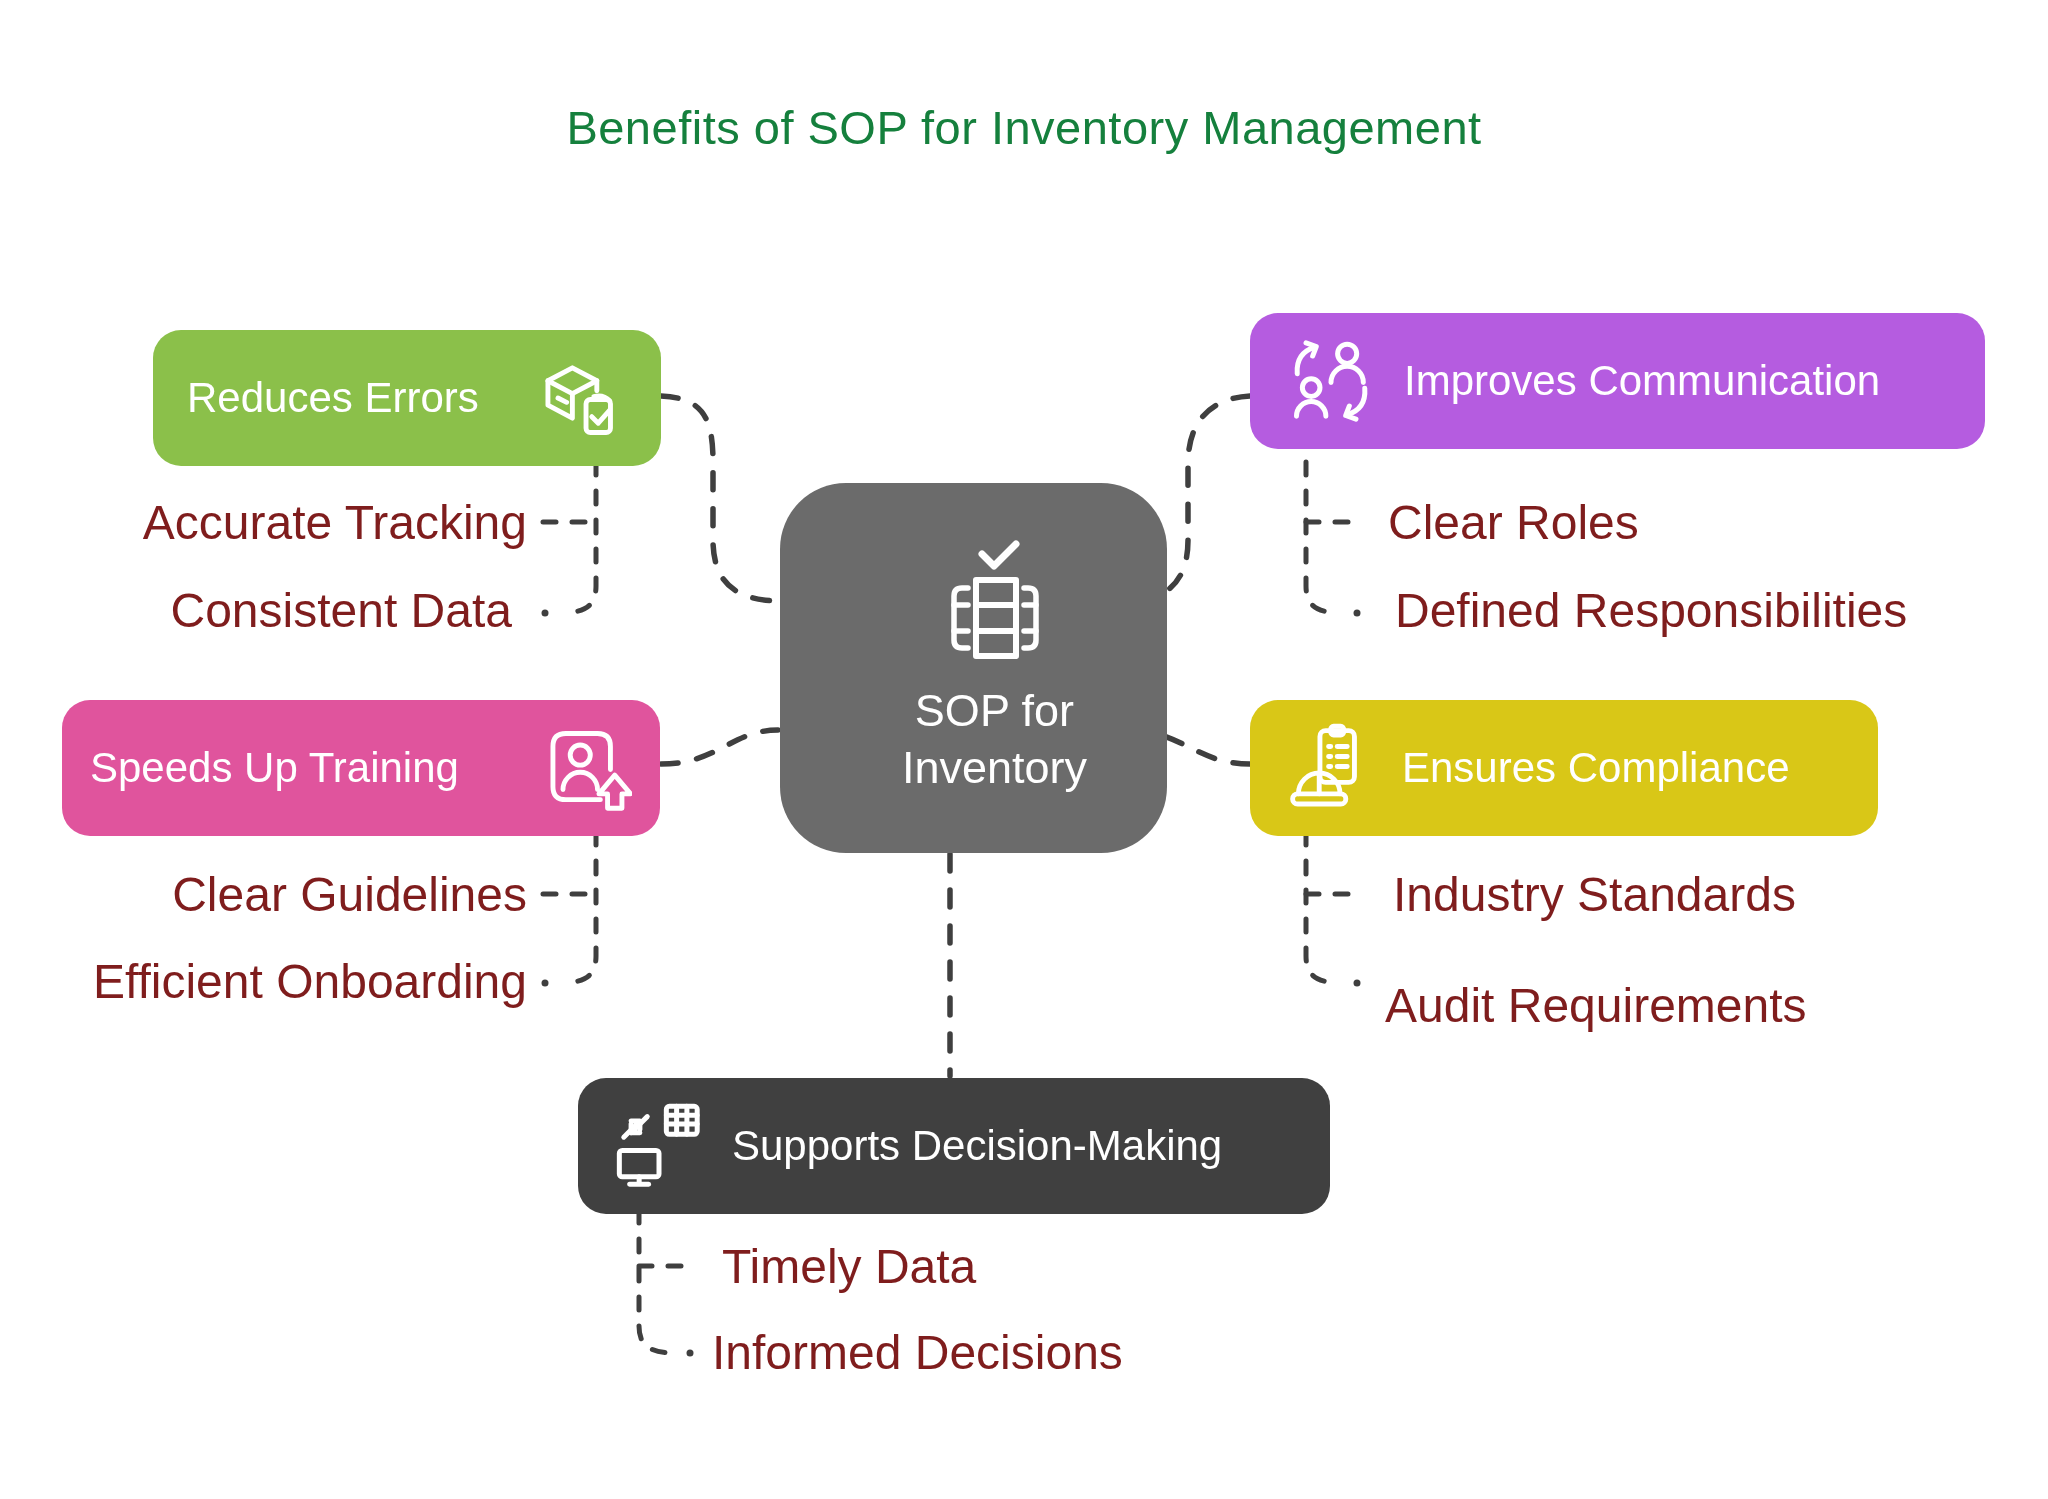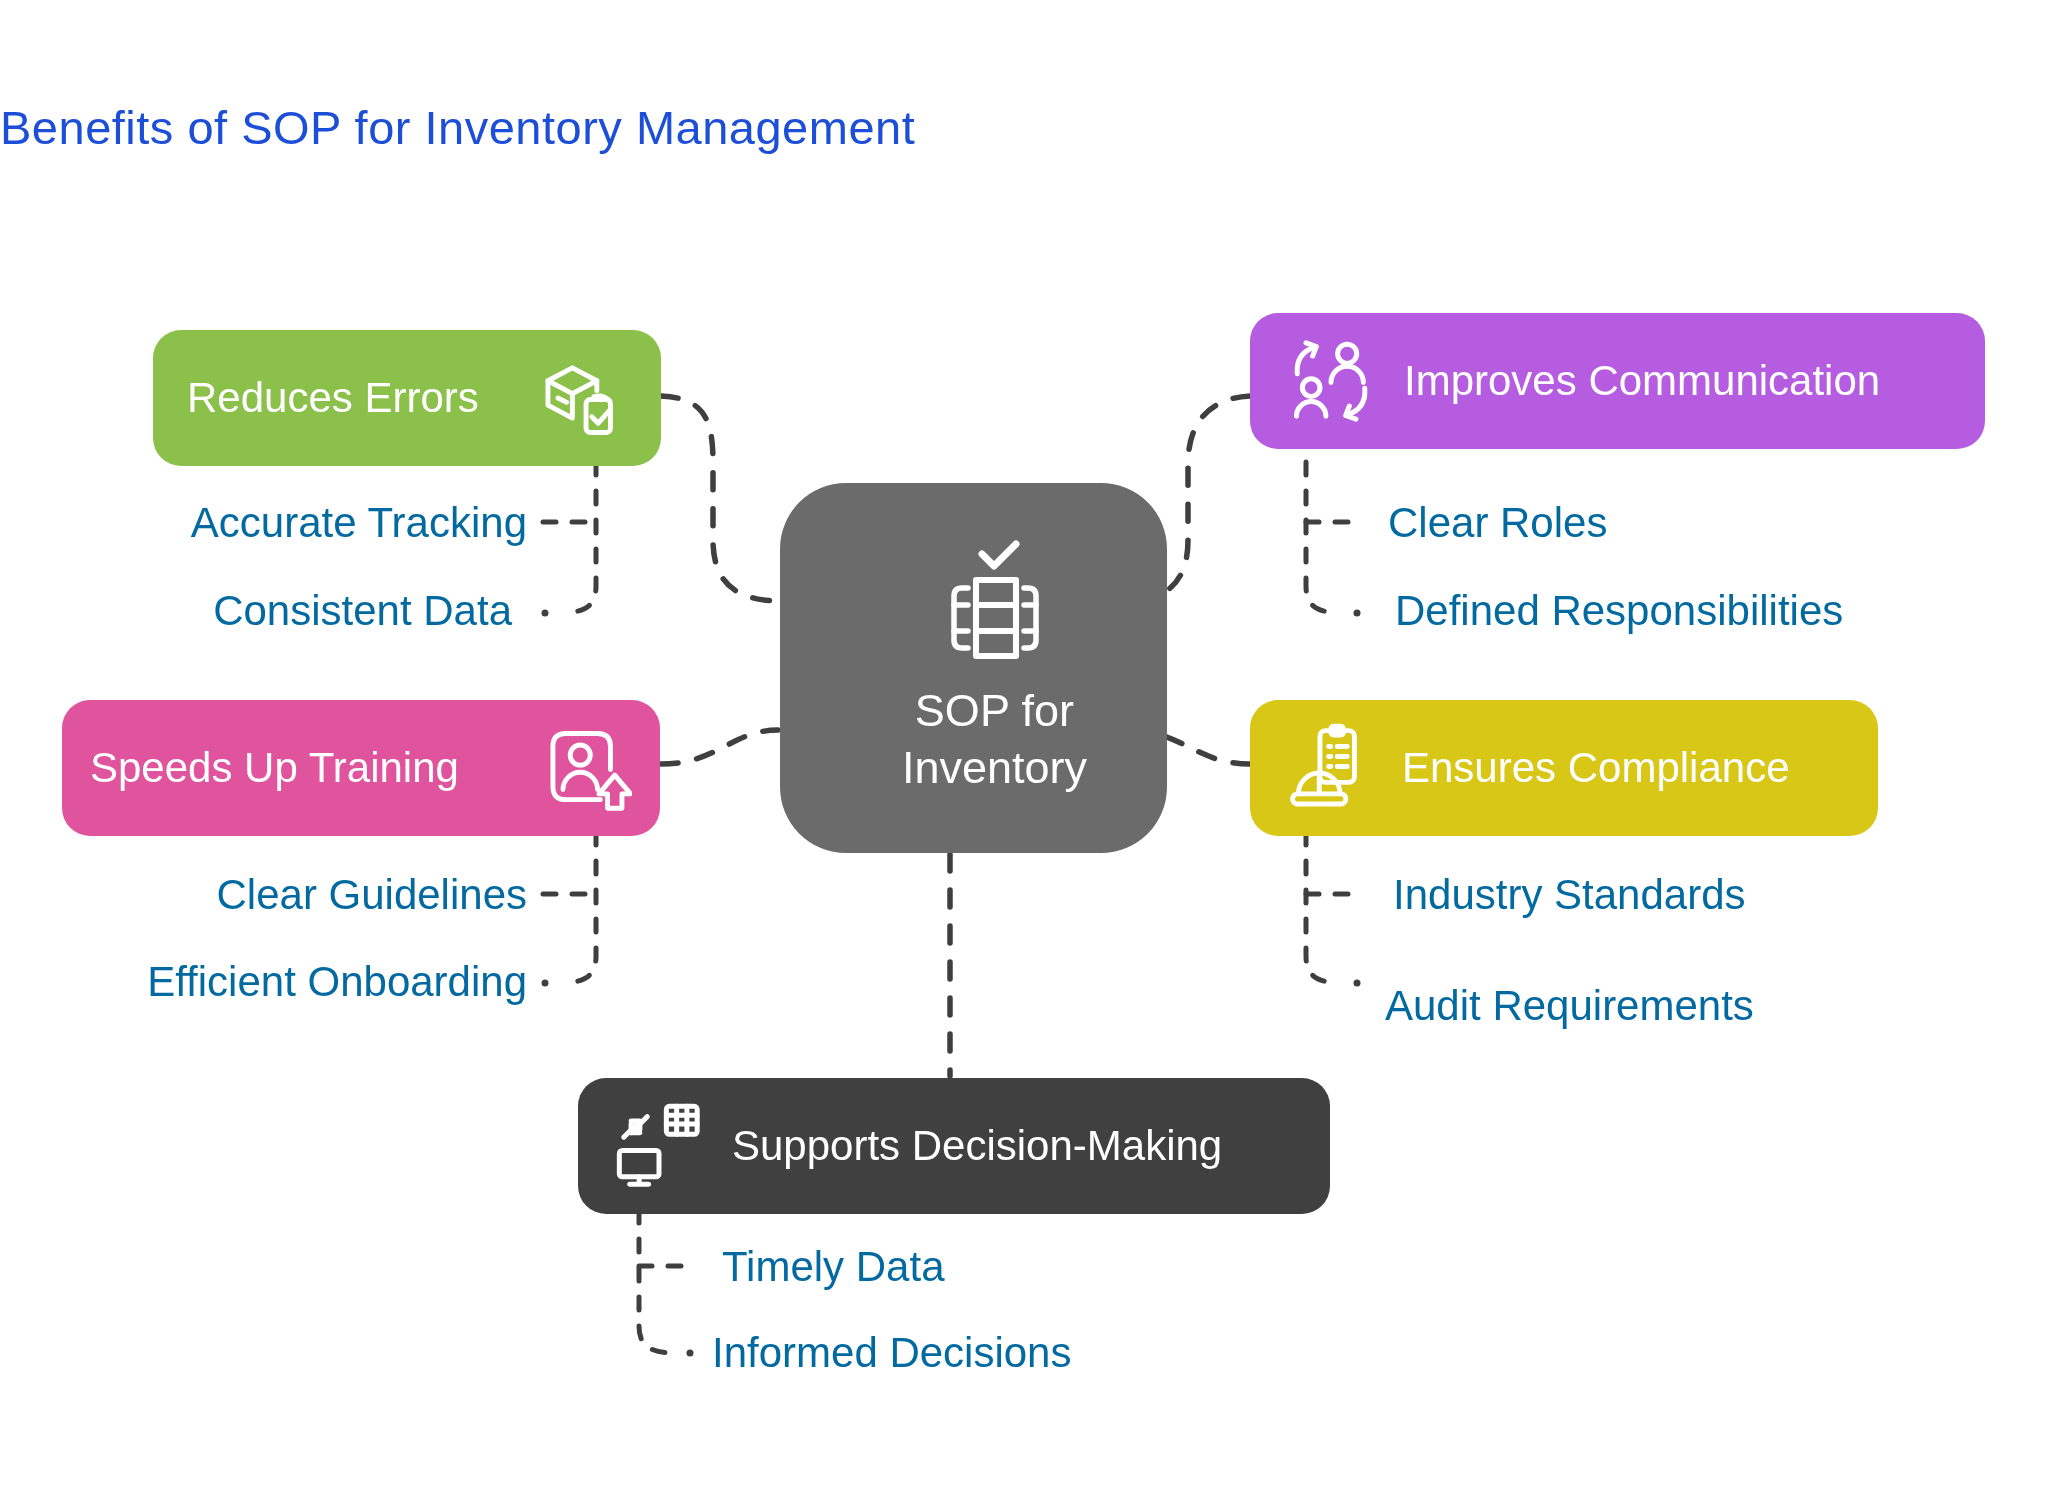--- a/index.html
+++ b/index.html
@@ -5,21 +5,22 @@
   html,body{margin:0;padding:0;background:#ffffff;}
   .canvas{
     position:relative;
     width:2048px;height:1499px;
     background:#ffffff;
     font-family:"Liberation Sans", sans-serif;
     overflow:hidden;
   }
   .title{
     position:absolute;left:0;top:100px;width:2048px;
-    font-size:47px;font-weight:400;color:#1d4ed8;
+    text-align:center;
+    font-size:47px;font-weight:400;color:#15803d;
     letter-spacing:0.5px;margin:0;
   }
   .connectors{position:absolute;left:0;top:0;pointer-events:none;}
   .connectors path{fill:none;stroke:#3f3f3f;stroke-linecap:round;}
   .connectors .main{stroke-width:5.5;stroke-dasharray:17 19;}
   .connectors .leafline{stroke-width:5;stroke-dasharray:13 16;}
   .connectors circle{fill:#3f3f3f;}
 
   .branch-box{
     position:absolute;display:flex;align-items:center;
@@ -33,21 +34,21 @@
 
   .center-node{
     position:absolute;left:780px;top:483px;width:345px;height:370px;
     border-radius:66px;display:flex;flex-direction:column;
     align-items:center;justify-content:center;
     color:#ffffff;text-align:center;padding-left:42px;
   }
   .center-node .cn-label{font-size:45px;line-height:1.27;margin-top:12px;}
 
   .leaf{
-    position:absolute;font-size:42px;color:#0369a1;
+    position:absolute;font-size:48px;color:#7f1d1d;
     line-height:52px;white-space:nowrap;
   }
   .leaf.r{text-align:right;}
 
   .bicon{stroke:#ffffff;fill:none;stroke-width:3.4;stroke-linecap:round;stroke-linejoin:round;}
   .cicon{stroke:#ffffff;fill:none;stroke-linecap:round;stroke-linejoin:round;}
 </style>
 </head>
 <body>
 

